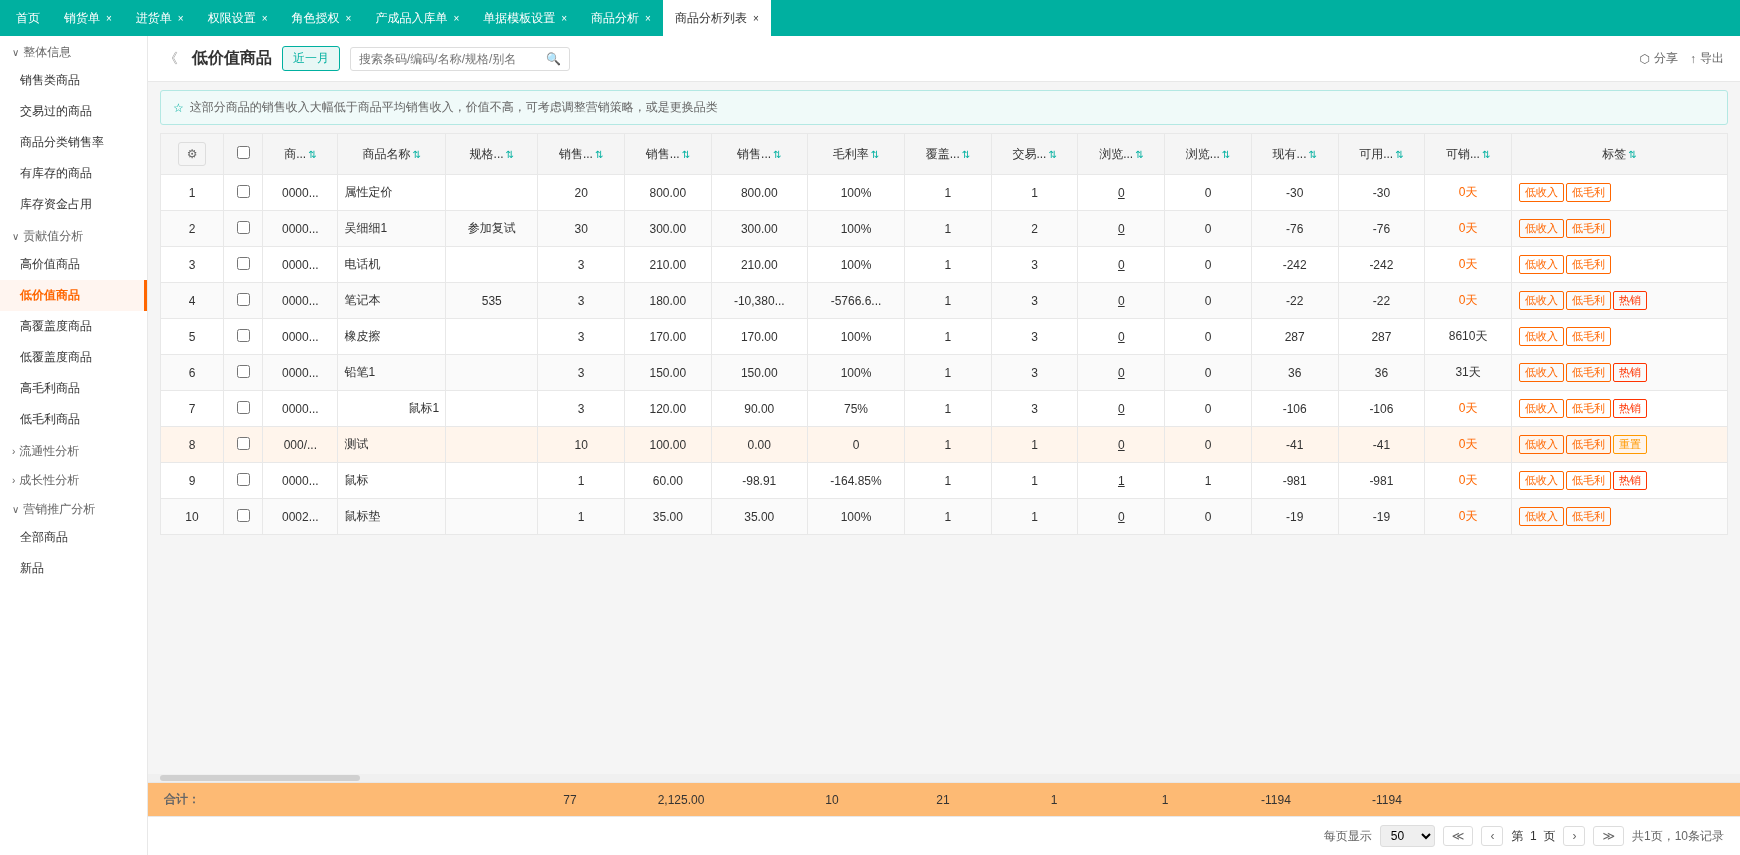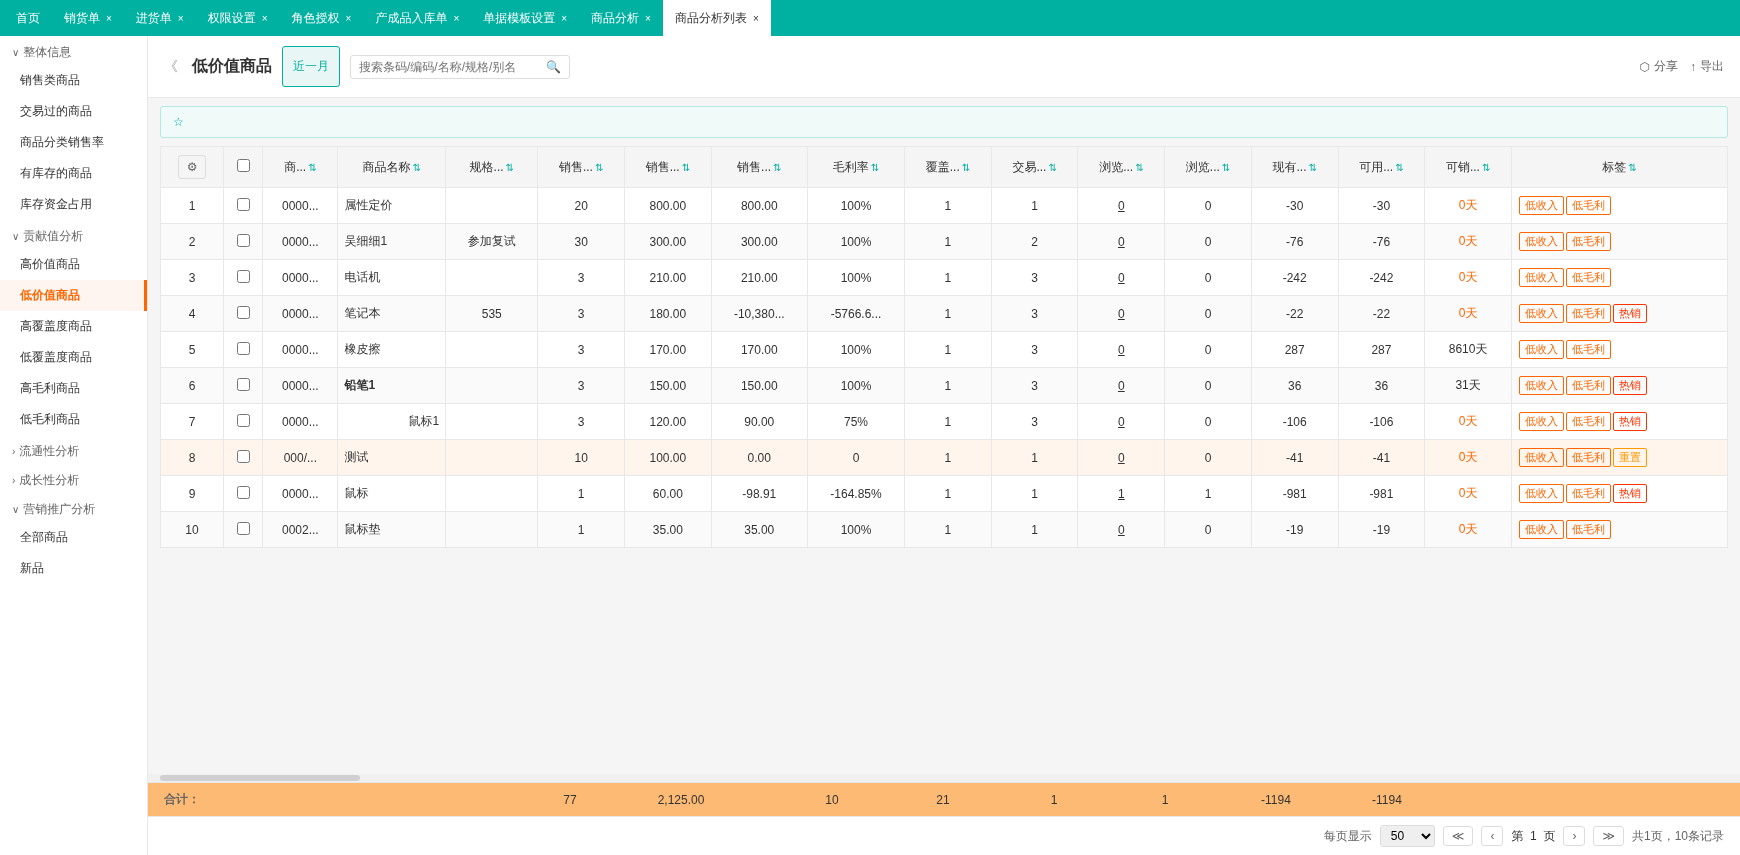--- a/index.html
+++ b/index.html
@@ -78,21 +78,21 @@
     .page-title {
       font-size: 16px;
       font-weight: bold;
       color: #333;
     }
     .filter-btn {
       background: #e8f7f5;
       color: #00b0a0;
       border: 1px solid #00b0a0;
       border-radius: 3px;
-      padding: 11px 10px;
+      padding: 3px 10px;
       cursor: pointer;
       font-size: 12px;
     }
     .search-box {
       border: 1px solid #ddd;
       border-radius: 3px;
       padding: 4px 8px;
       width: 220px;
       color: #999;
       font-size: 12px;
@@ -351,20 +351,21 @@
         </div>
         <div class="action-btn">
           <span>↑</span>
           <span>导出</span>
         </div>
       </div>
     </div>
 
     <div class="info-banner">
       <span class="info-icon">☆</span>
+      <span>这部分商品的销售收入大幅低于商品平均销售收入，价值不高，可考虑调整营销策略，或是更换品类</span>
     </div>
 
     <div class="table-container">
       <table>
         <thead>
           <tr>
             <th>
               <button class="gear-btn">⚙</button>
             </th>
             <th><input type="checkbox" style=""></th>
@@ -478,21 +479,21 @@
               <td>0</td>
               <td>287</td>
               <td>287</td>
               <td><span class="days-normal">8610天</span></td>
               <td style="text-align: left;"><span class="tag tag-red">低收入</span><span class="tag tag-red">低毛利</span></td>
             </tr>
             <tr style="background: rgb(250, 250, 250);">
               <td>6</td>
               <td><input type="checkbox" style=""></td>
               <td>0000...</td>
-              <td style="text-align: left; font-weight: bold;">铅笔1</td>
+              <td style="text-align: left;">铅笔1</td>
               <td></td>
               <td>3</td>
               <td>150.00</td>
               <td>150.00</td>
               <td>100%</td>
               <td>1</td>
               <td>3</td>
               <td><span class="link-underline">0</span></td>
               <td>0</td>
               <td>36</td>

